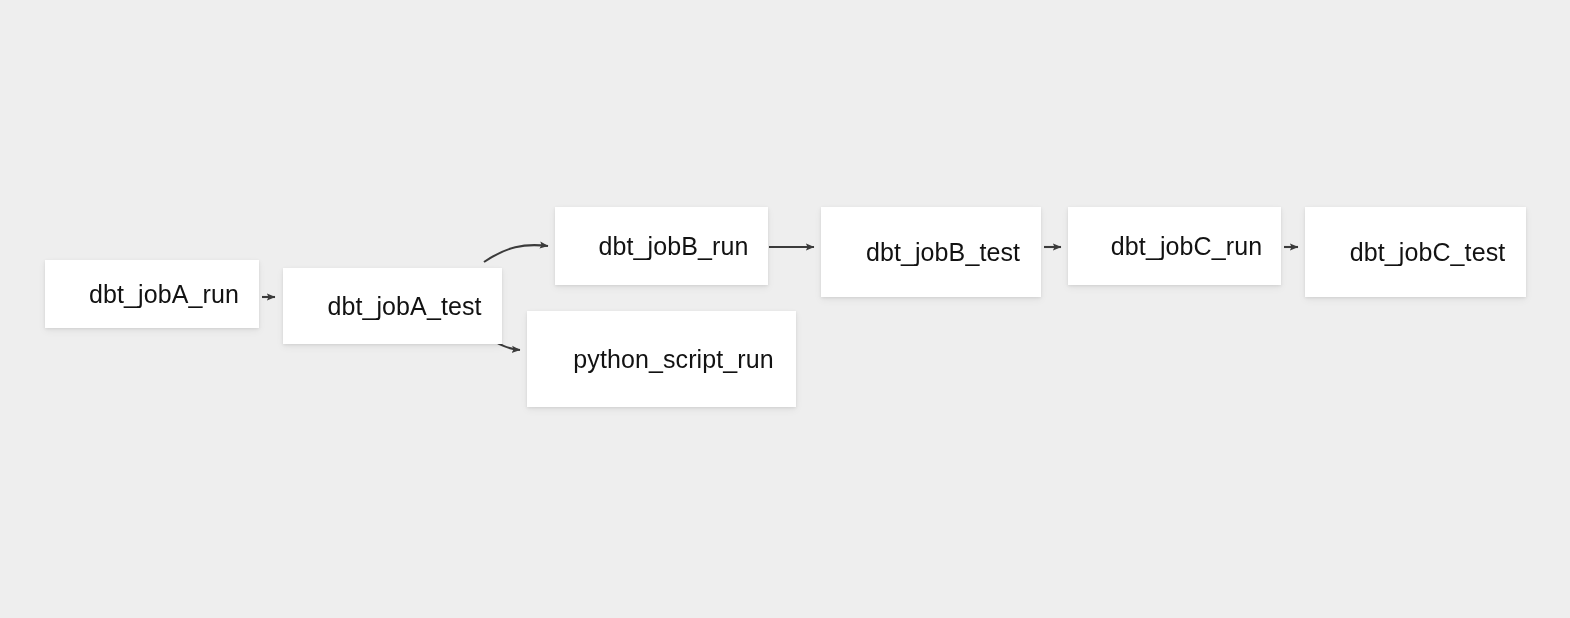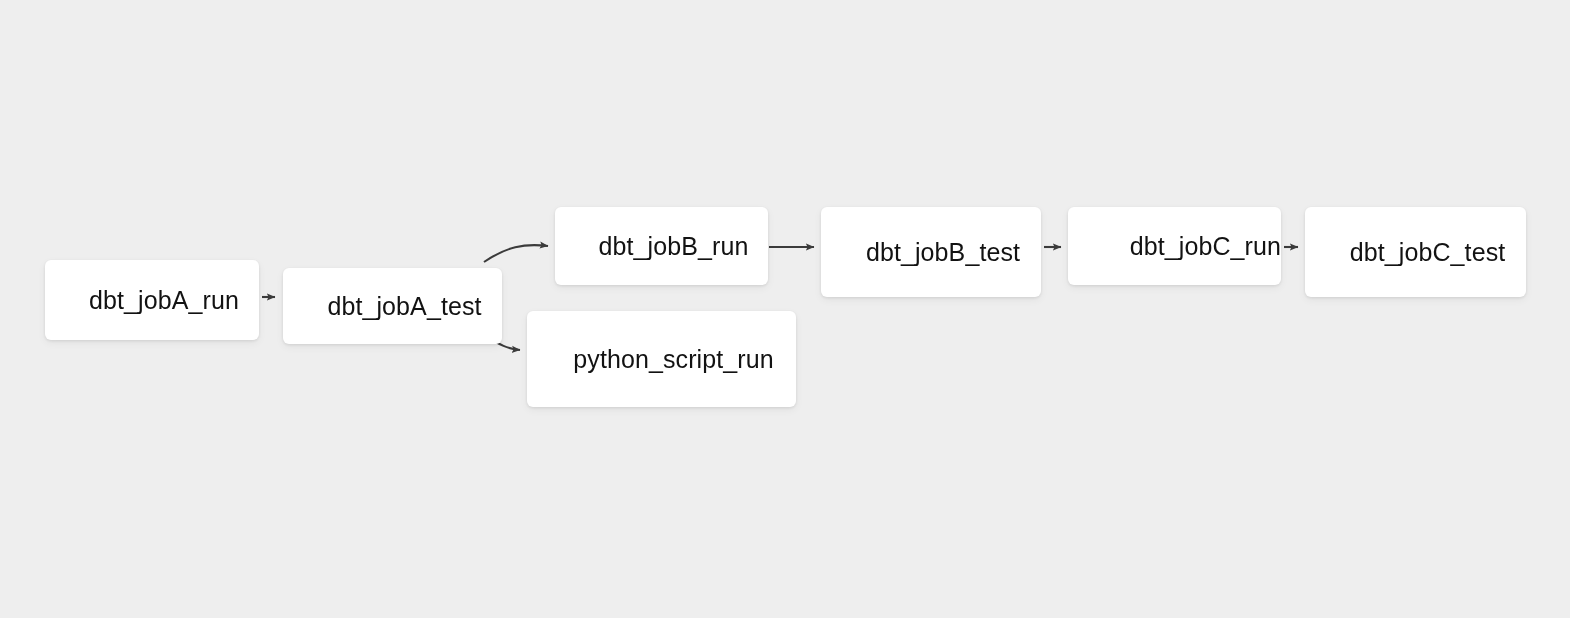--- a/index.html
+++ b/index.html
@@ -25,21 +25,21 @@
     left: 0;
     top: 0;
     width: 1570px;
     height: 618px;
     pointer-events: none;
   }
   .node {
     position: absolute;
     box-sizing: border-box;
     background: #ffffff;
-    border-radius: 6px;
+    border-radius: 0;
     box-shadow: 0 1px 3px rgba(0,0,0,0.09), 0 3px 8px rgba(0,0,0,0.055);
     display: flex;
     align-items: center;
     justify-content: center;
     z-index: 2;
     cursor: pointer;
     padding-left: 24px;
   }
   .node-label {
     font-size: 25px;
@@ -65,36 +65,36 @@
         <path d="M 262 297 L 275 297" fill="none" stroke="#3b3b3b" stroke-width="2.1" stroke-linecap="butt" marker-end="url(#arrowhead)"></path>
         <path d="M 484 262 C 506 247 524 243 548 246" fill="none" stroke="#3b3b3b" stroke-width="2.1" stroke-linecap="butt" marker-end="url(#arrowhead)"></path>
         <path d="M 484 335 C 500 345 508 349 520 350" fill="none" stroke="#3b3b3b" stroke-width="2.1" stroke-linecap="butt" marker-end="url(#arrowhead)"></path>
         <path d="M 769 247 L 814 247" fill="none" stroke="#3b3b3b" stroke-width="2.1" stroke-linecap="butt" marker-end="url(#arrowhead)"></path>
         <path d="M 1044 247 L 1061 247" fill="none" stroke="#3b3b3b" stroke-width="2.1" stroke-linecap="butt" marker-end="url(#arrowhead)"></path>
         <path d="M 1284 247 L 1298 247" fill="none" stroke="#3b3b3b" stroke-width="2.1" stroke-linecap="butt" marker-end="url(#arrowhead)"></path>
       </g>
   </svg>
 
   <div id="nodes-group">
-      <div class="node" style="left: 45px; top: 260px; width: 214px; height: 80px;">
+      <div class="node" style="left: 45px; top: 260px; width: 214px; height: 68px;">
         <span class="node-label">dbt_jobA_run</span>
       </div>
       <div class="node" style="left: 283px; top: 260px; width: 219px; height: 76px; margin-top: 8px;">
         <span class="node-label">dbt_jobA_test</span>
       </div>
       <div class="node" style="left: 555px; top: 207px; width: 213px; height: 78px;">
         <span class="node-label">dbt_jobB_run</span>
       </div>
       <div class="node" style="left: 527px; top: 311px; width: 269px; height: 96px;">
         <span class="node-label">python_script_run</span>
       </div>
       <div class="node" style="left: 821px; top: 207px; width: 220px; height: 90px;">
         <span class="node-label">dbt_jobB_test</span>
       </div>
-      <div class="node" style="left: 1068px; top: 207px; width: 213px; height: 78px; justify-content: flex-end;">
+      <div class="node" style="left: 1068px; top: 207px; width: 213px; height: 78px;">
         <span class="node-label">dbt_jobC_run</span>
       </div>
       <div class="node" style="left: 1305px; top: 207px; width: 221px; height: 90px;">
         <span class="node-label">dbt_jobC_test</span>
       </div>
     </div>
 
 </div>
 
 </body></html>

